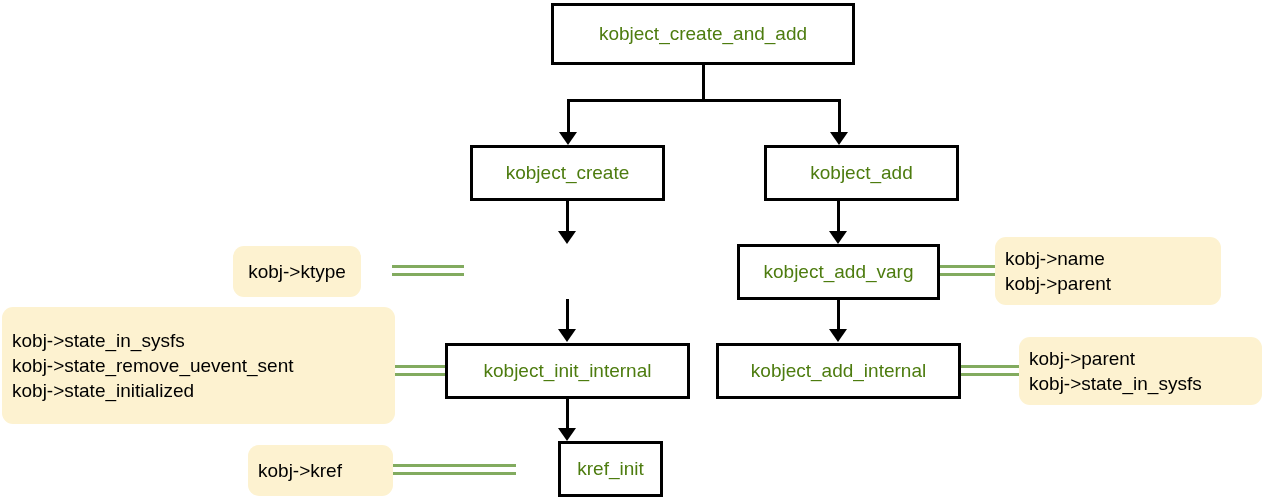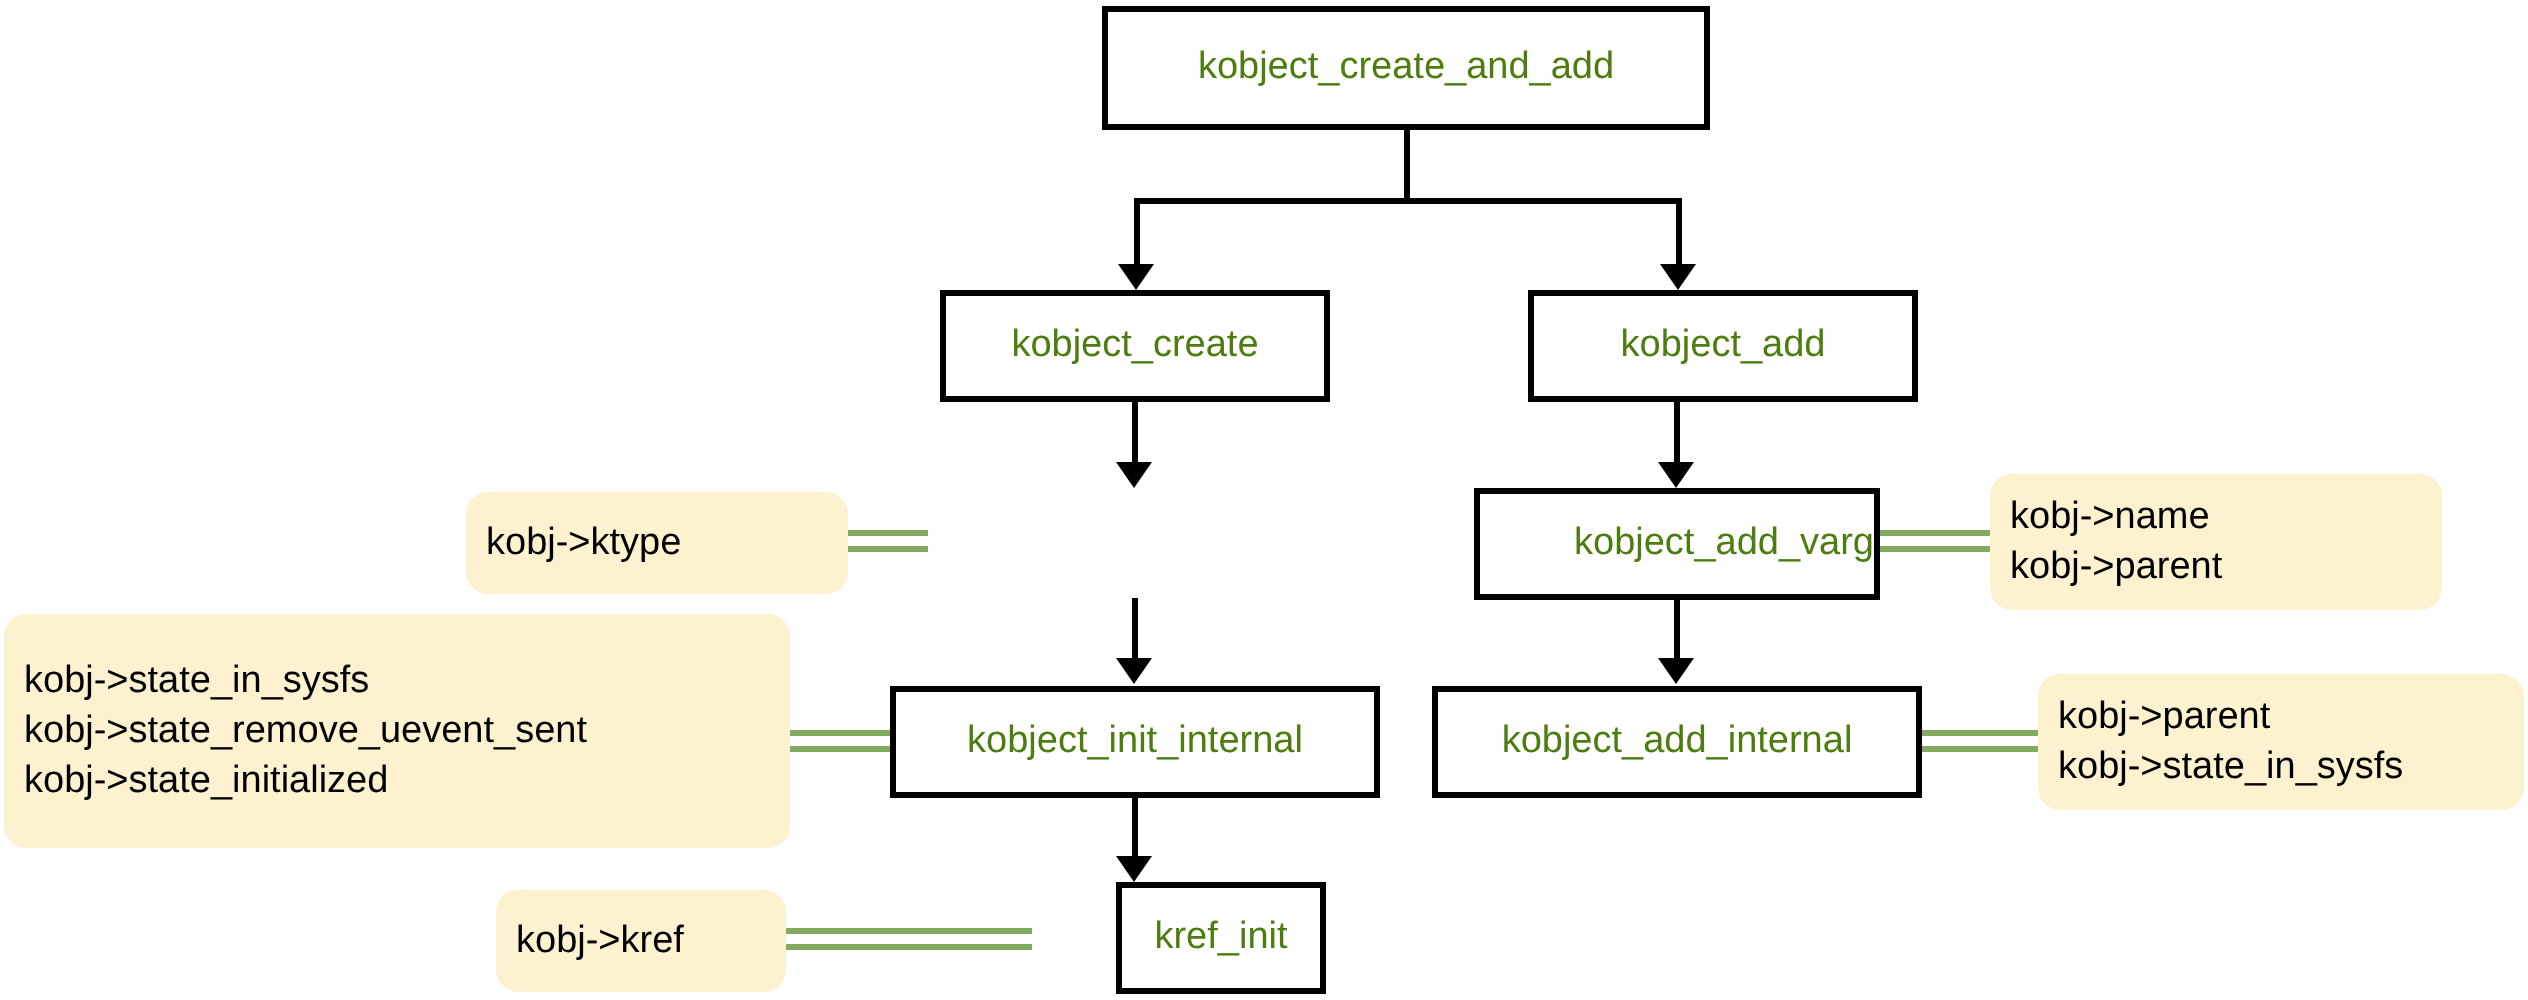--- a/index.html
+++ b/index.html
@@ -132,37 +132,37 @@
 
   <div class="node" style="left:470px; top:145px; width:195px; height:56px;">
     <span>kobject_create</span>
   </div>
 
   <div class="node" style="left:740px; top:145px; width:195px; height:56px;margin-left:24px;">
     <span>kobject_add</span>
   </div>
 
 
-  <div class="node" style="left:737px; top:244px; width:203px; height:56px;justify-content:flex-end;">
+  <div class="node" style="left:737px; top:244px; width:203px; height:56px;">
     <span>kobject_add_varg</span>
   </div>
 
   <div class="node" style="left:716px; top:343px; width:245px; height:56px;">
     <span>kobject_add_internal</span>
   </div>
 
   <div class="node" style="left:445px; top:343px; width:245px; height:56px;">
     <span>kobject_init_internal</span>
   </div>
 
   <div class="node" style="left:514px; top:441px; width:105px; height:56px;margin-left:44px;">
     <span>kref_init</span>
   </div>
 
-  <div class="note" style="left:233px; top:246px; width:191px; height:51px;">
+  <div class="note" style="left:233px; top:246px; width:128px; height:51px;text-align:center;">
     <span class="ln">kobj-&gt;ktype</span>
   </div>
 
   <div class="note" style="left:2px; top:307px; width:393px; height:117px;">
     <span class="ln">kobj-&gt;state_in_sysfs</span>
     <span class="ln">kobj-&gt;state_remove_uevent_sent</span>
     <span class="ln">kobj-&gt;state_initialized</span>
   </div>
 
   <div class="note" style="left:248px; top:445px; width:145px; height:51px;">

